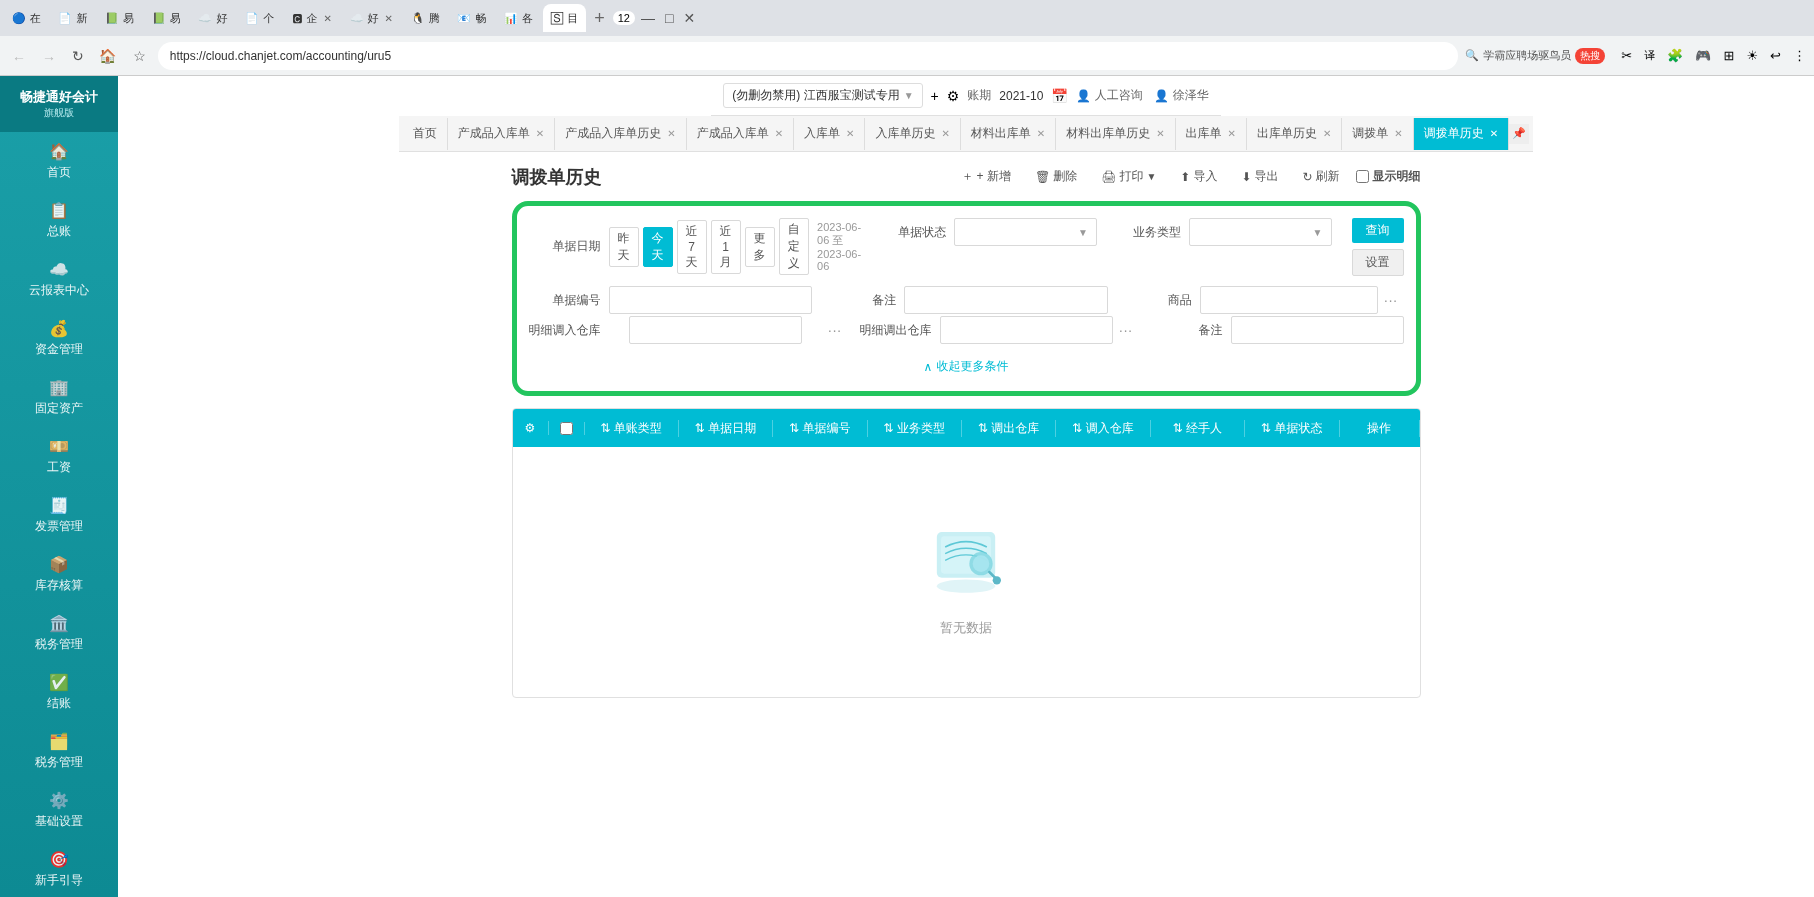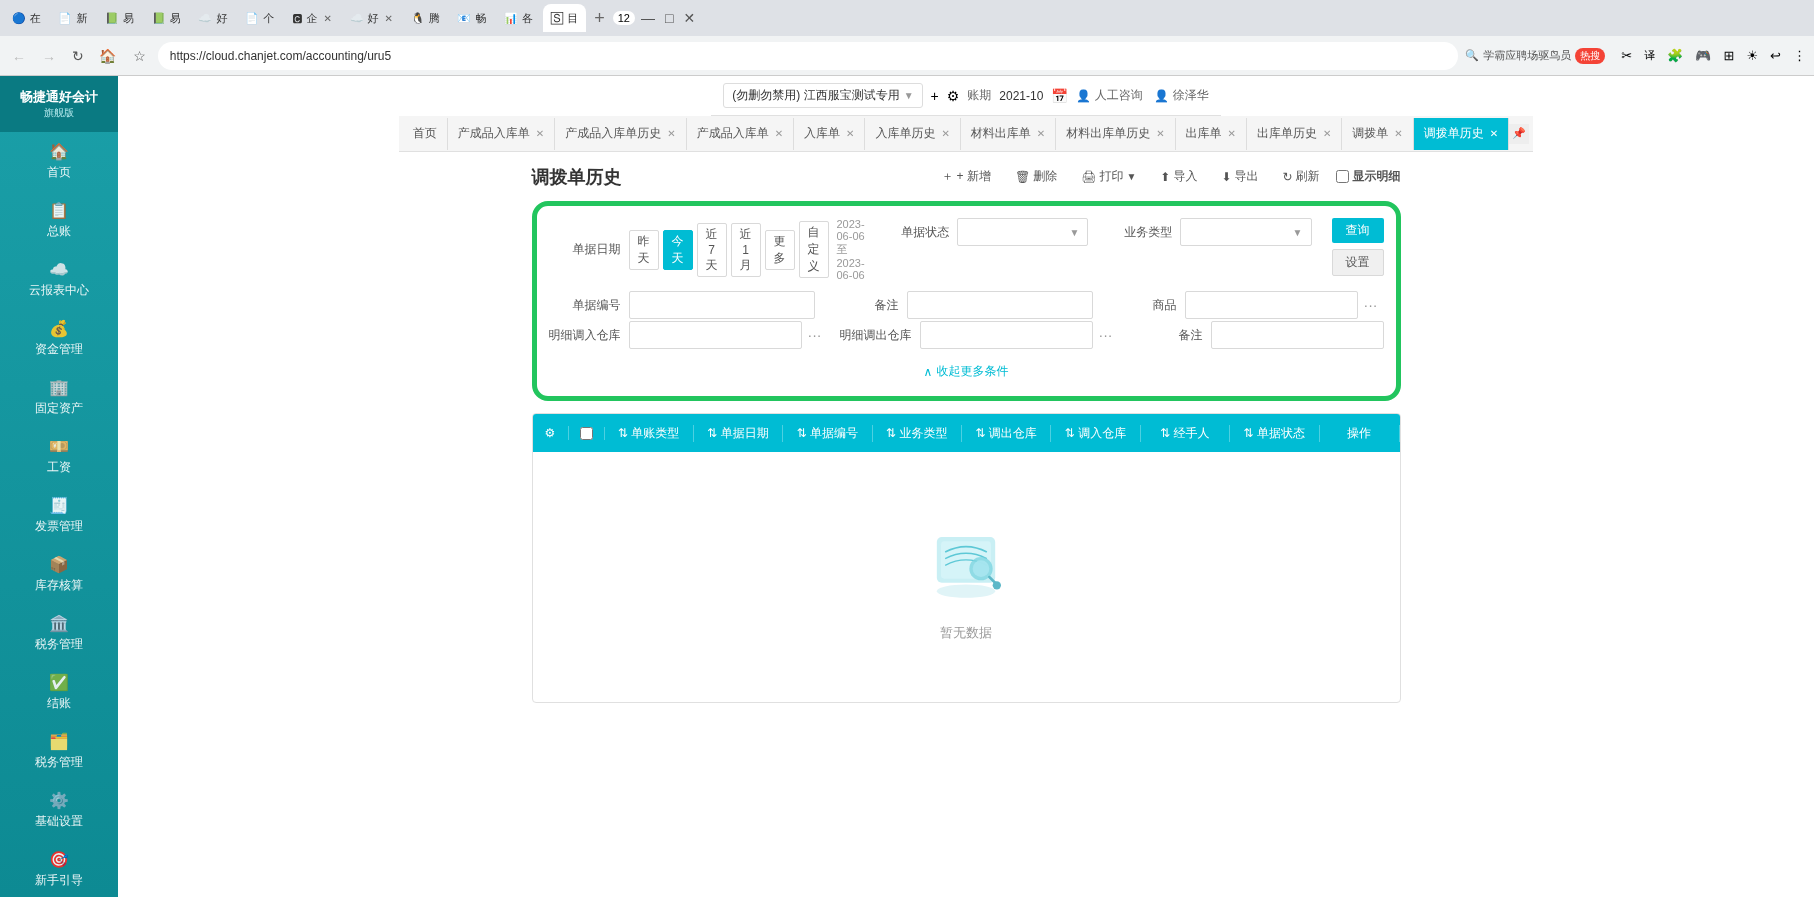--- a/index.html
+++ b/index.html
@@ -391,21 +391,21 @@
             <input class="filter-input" style="flex: 1 1 0%;">
           </div>
           <div style="display:flex; align-items:center; flex:1;">
             <span class="filter-label">商品</span>
             <input class="filter-input" style="flex: 1 1 0%;">
             <span class="ellipsis-btn">···</span>
           </div>
         </div>
 
         <div style="display:flex; align-items:center; gap:12px; margin-bottom:10px;">
-          <div style="display:flex; align-items:center; flex:1;">
+          <div style="display:flex; align-items:center; flex:1;gap:20px;">
             <span class="filter-label">明细调入仓库</span>
             <input class="filter-input" style="flex: 1 1 0%;">
             <span class="ellipsis-btn">···</span>
           </div>
           <div style="display:flex; align-items:center; flex:1;">
             <span class="filter-label">明细调出仓库</span>
             <input class="filter-input" style="flex: 1 1 0%;">
             <span class="ellipsis-btn">···</span>
           </div>
           <div style="display:flex; align-items:center; flex:1;">

